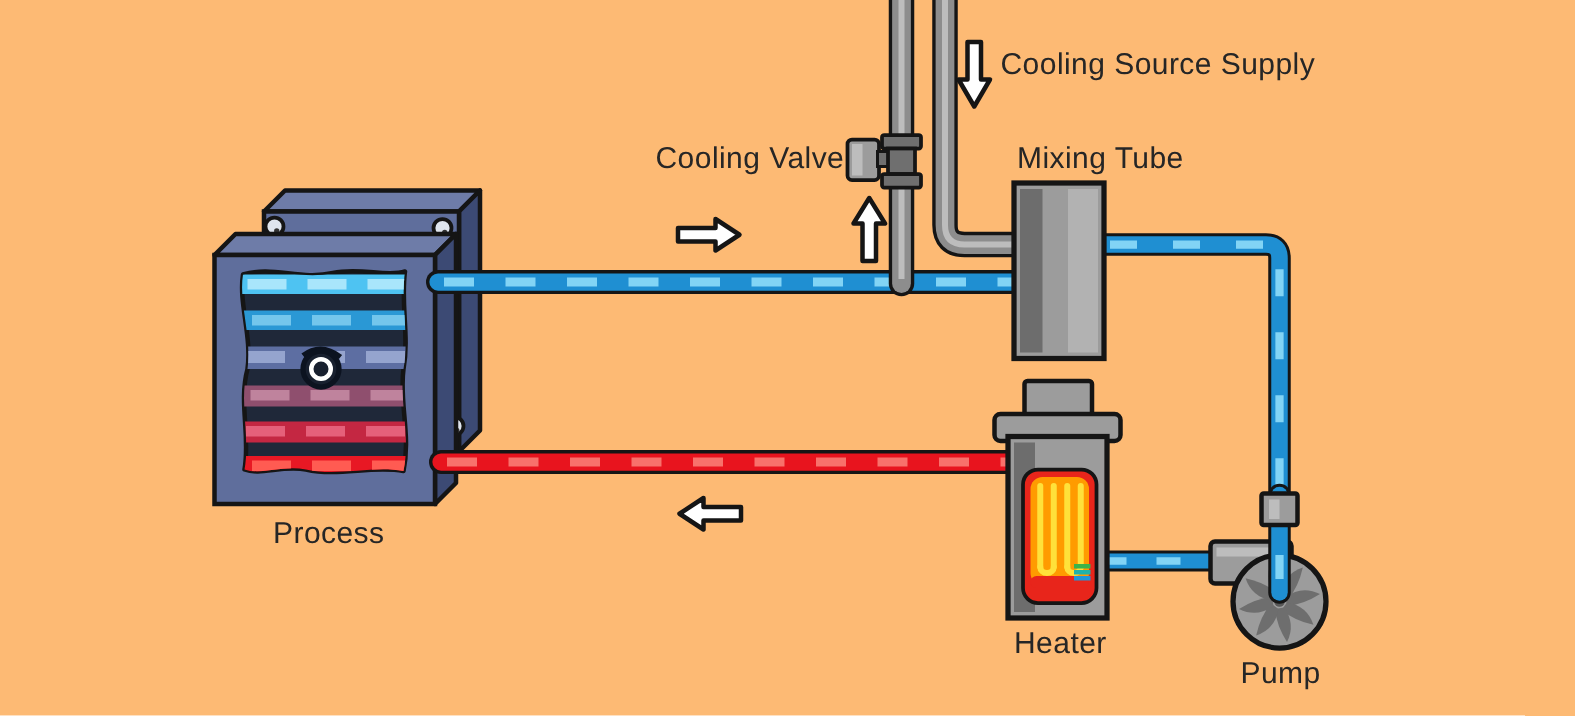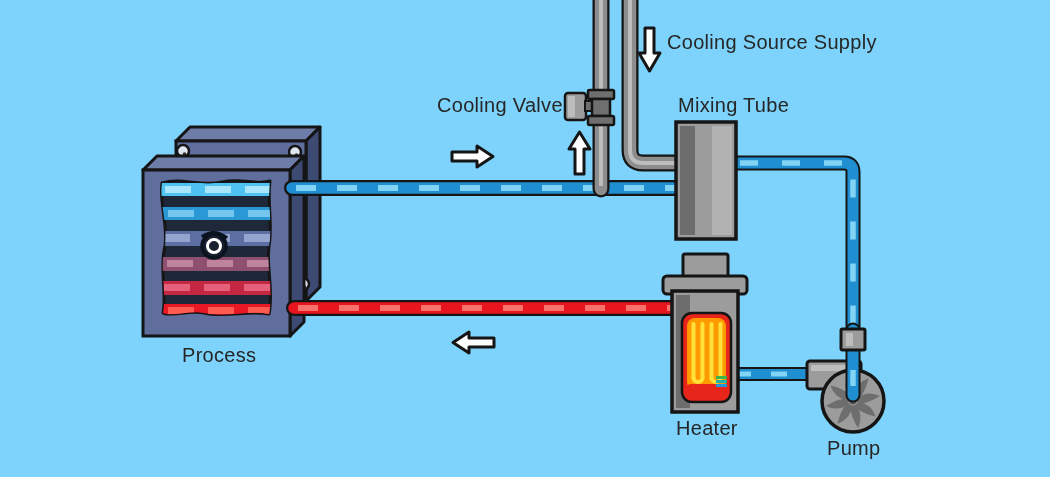--- a/index.html
+++ b/index.html
@@ -1,16 +1,16 @@
 <!DOCTYPE html>
 <html><head>
 <meta charset="utf-8">
 <style>
   html,body{margin:0;padding:0;background:#ffffff;}
-  .canvas{width:1050px;height:477px;position:relative;background:#7dd3fc;overflow:hidden;}
+  .canvas{width:1050px;height:477px;position:relative;background:#fdba74;overflow:hidden;}
   svg{display:block;}
   .outl{stroke:#151515;}
   .lbl{font-family:"Liberation Sans",sans-serif;font-size:20px;letter-spacing:.3px;}
   .hl-gray{fill:#b2b2b2;}
   .none{fill:none;}
 </style>
 </head>
 <body>
 
 <div class="canvas">

